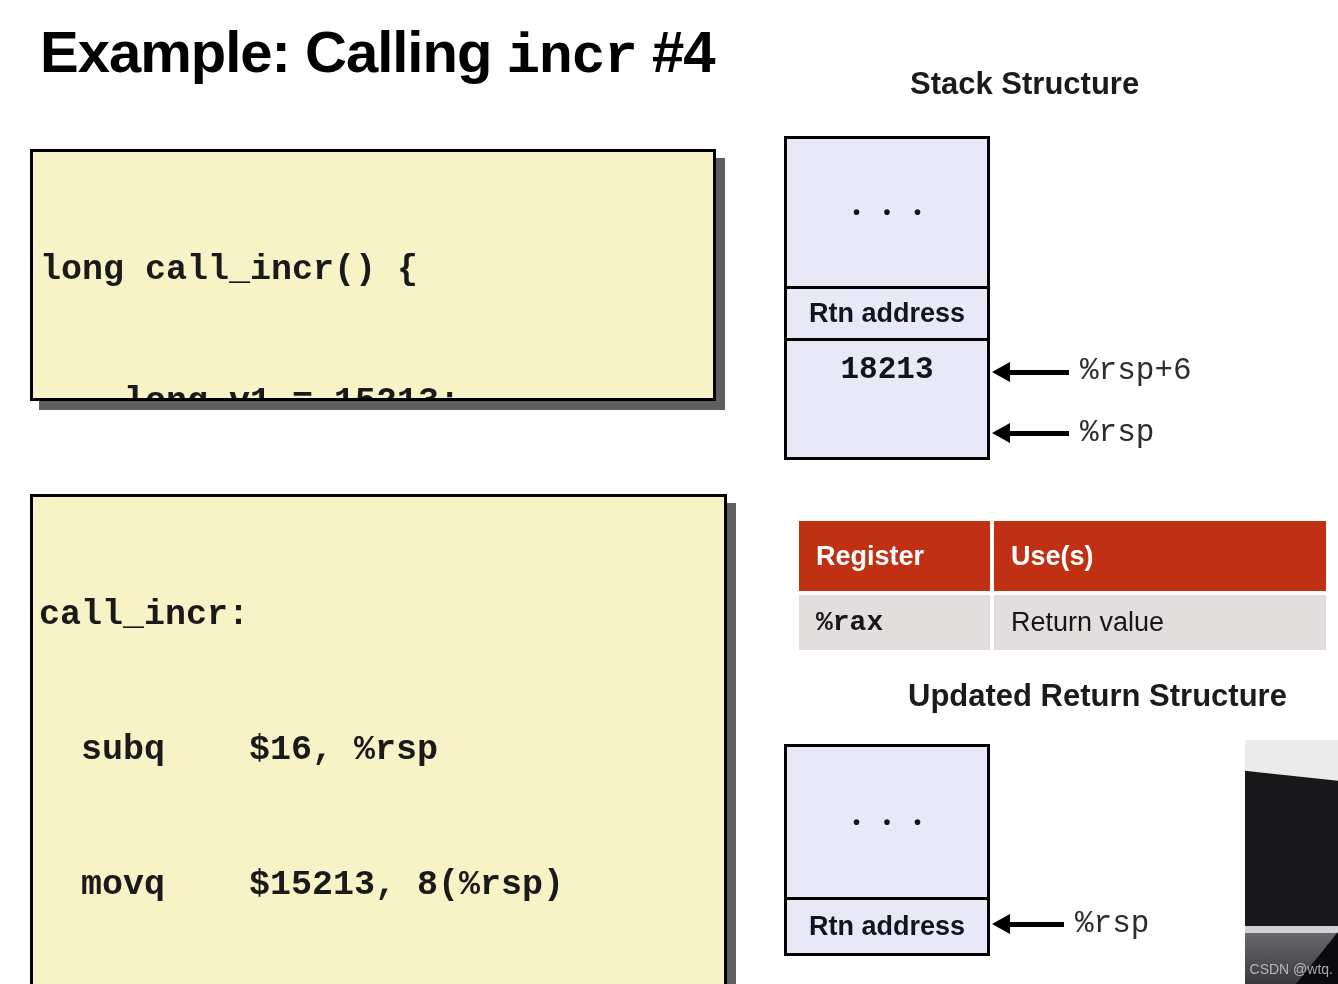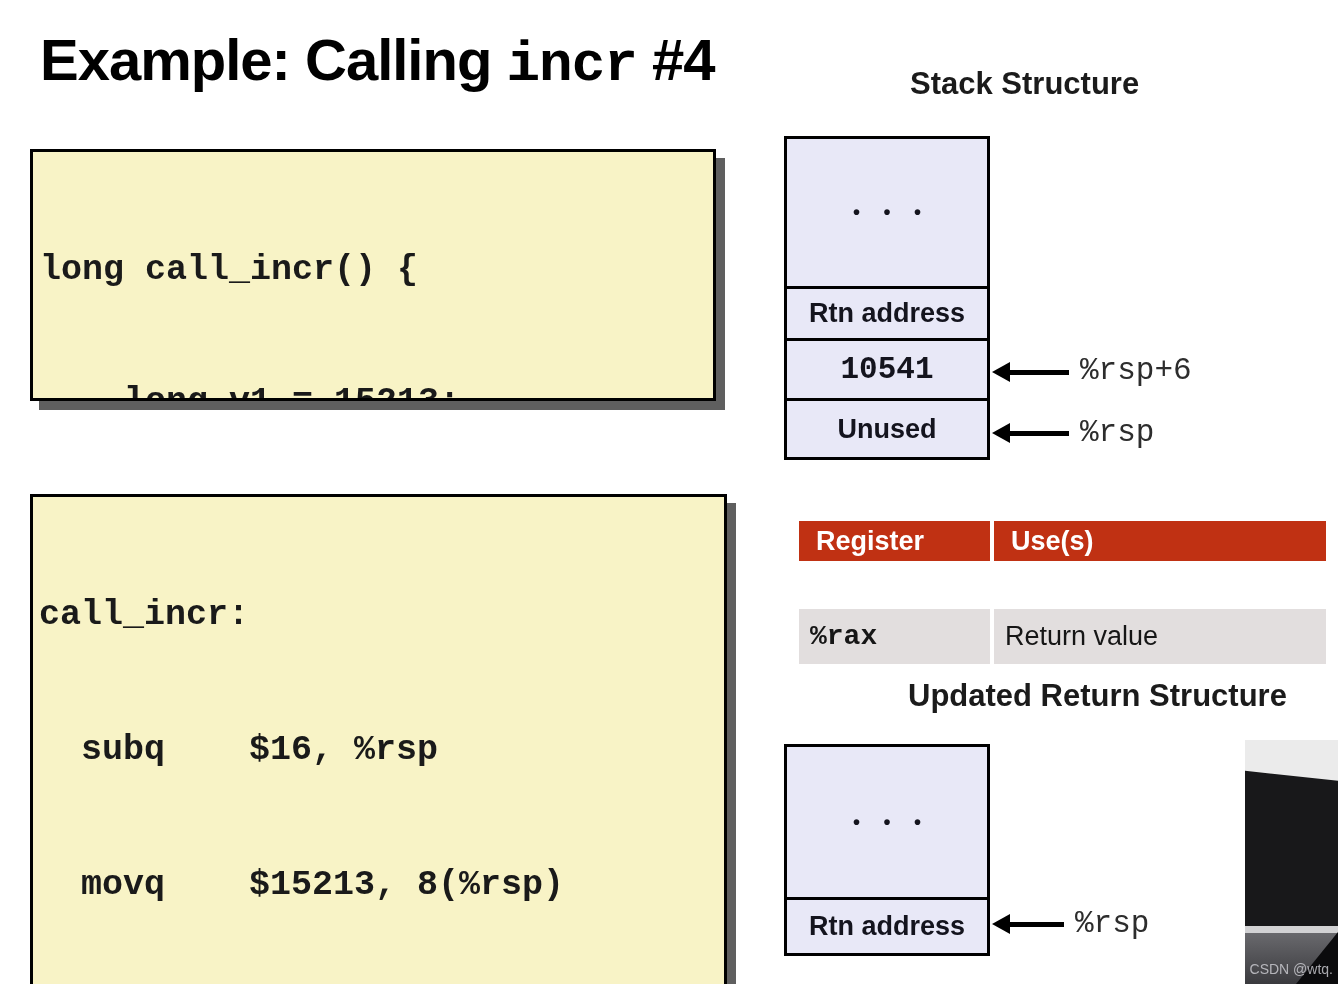--- a/index.html
+++ b/index.html
@@ -4,21 +4,21 @@
 <style>
   * { margin:0; padding:0; box-sizing:border-box; }
   html,body { background:#fff; }
   .page {
     position:relative; width:1338px; height:984px; background:#ffffff;
     overflow:hidden; font-family:"Liberation Sans", sans-serif;
   }
 
   
   .title {
-    position:absolute; left:40px; top:26px;
+    position:absolute; left:40px; top:18px;
     font-size:58px; font-weight:bold; color:#000; letter-spacing:-1px;
     white-space:nowrap;
   }
   .title .mono { font-family:"Liberation Mono","DejaVu Sans Mono",monospace; font-size:56px; font-weight:bold; }
 
   
   .codebox {
     position:absolute; background:#f8f3c6; border:3px solid #000;
     box-shadow:9px 9px 0 #5f5f5f;
     font-family:"Liberation Mono","DejaVu Sans Mono",monospace;
@@ -73,25 +73,25 @@
   .l2 { left:1080px; top:415px; }
   .l3 { left:1075px; top:906px; }
 
   
   .regtable {
     position:absolute; left:799px; top:521px; width:527px;
     display:grid; grid-template-columns:191px 1fr; gap:4px;
   }
   .regtable .th {
     background:#c03113; color:#fff; font-size:27px; font-weight:bold;
-    height:40px; display:flex; align-items:center; padding-left:17px;
+    height:70px; display:flex; align-items:center; padding-left:17px;
   }
   .regtable .td {
     background:#e2dede; color:#161616; font-size:27px;
-    height:55px; display:flex; align-items:center; padding-left:11px;margin-top:44px;
+    height:55px; display:flex; align-items:center; padding-left:17px;
   }
   .regtable .td.reg { font-family:"Liberation Mono","DejaVu Sans Mono",monospace; font-weight:bold; font-size:28px; }
 
   
   .video {
     position:absolute; left:1245px; top:740px; width:93px; height:244px;
     background:#18181a; overflow:hidden;
   }
   .v-ceiling {
     position:absolute; left:-12px; top:-22px; width:125px; height:58px;
@@ -135,22 +135,21 @@
     
     
     
     
   </div>
 
   <div class="section-title t1">Stack Structure</div>
   <div class="stackbox s1">
     <div class="cell dots">• • •</div>
     <div class="cell">Rtn address</div>
-    <div class="cell num">10541</div>
-    <div class="cell">Unused</div>
+    <div class="cell num">18213</div>
   </div>
   <div class="arrow a1"></div>
   <div class="ptr-label l1">%rsp+6</div>
   <div class="arrow a2"></div>
   <div class="ptr-label l2">%rsp</div>
 
   <div class="regtable">
     <div class="th">Register</div>
     <div class="th">Use(s)</div>
     <div class="td reg">%rax</div>

